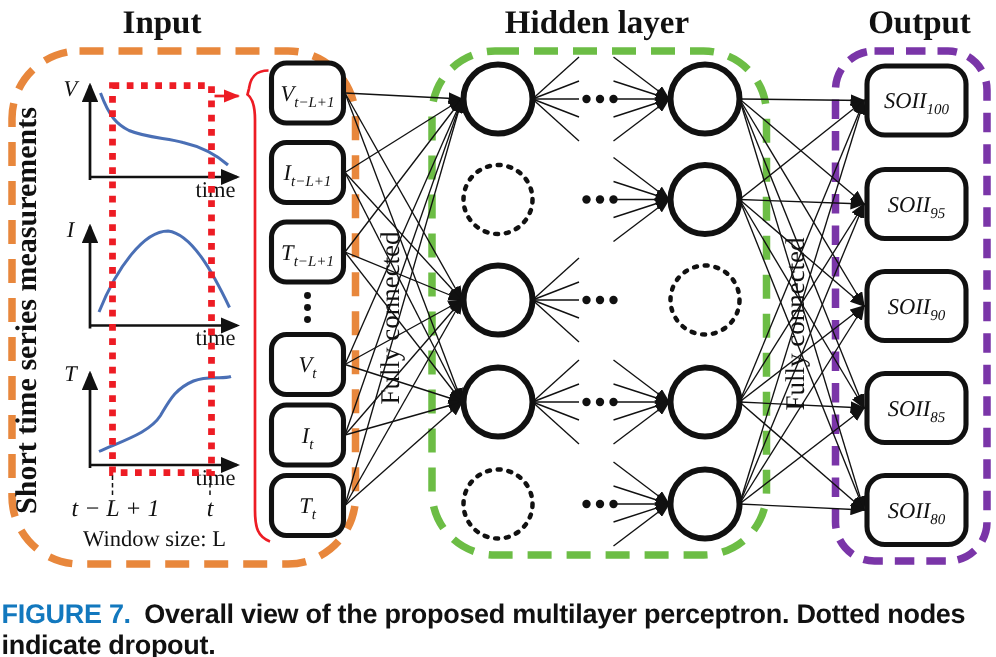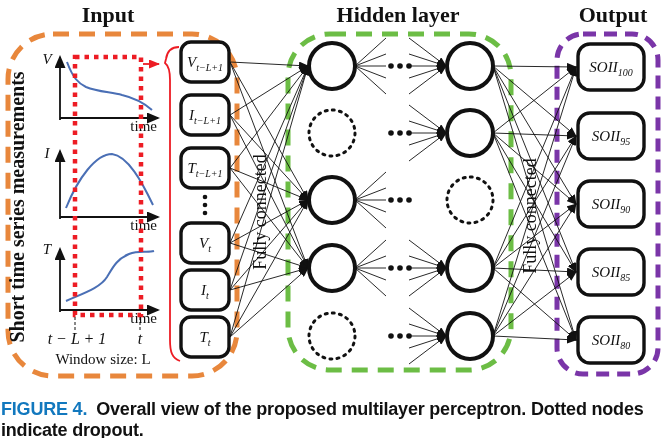--- a/index.html
+++ b/index.html
@@ -203,13 +203,13 @@
       <rect x="578" y="249" width="66" height="46" rx="12" fill="#fff" stroke="#111111" stroke-width="3.4"></rect>
       <text x="611" y="277" text-anchor="middle" font-style="italic" font-size="15"><tspan>SOII</tspan><tspan dy="4" font-size="10">85</tspan></text>
       <rect x="578" y="317" width="66" height="46" rx="12" fill="#fff" stroke="#111111" stroke-width="3.4"></rect>
       <text x="611" y="345" text-anchor="middle" font-style="italic" font-size="15"><tspan>SOII</tspan><tspan dy="4" font-size="10">80</tspan></text>
       <circle cx="205" cy="197" r="2.3" fill="#111111"></circle>
       <circle cx="205" cy="205" r="2.3" fill="#111111"></circle>
       <circle cx="205" cy="213" r="2.3" fill="#111111"></circle>
     </g>
 </svg>
 
-<div class="caption"><span class="cap-label">FIGURE 4.</span><span class="cap-text">Overall view of the proposed multilayer perceptron. Dotted nodes indicate dropout.</span></div>
+<div class="caption"><span class="cap-label">FIGURE 7.</span><span class="cap-text">Overall view of the proposed multilayer perceptron. Dotted nodes indicate dropout.</span></div>
 
 </body></html>

